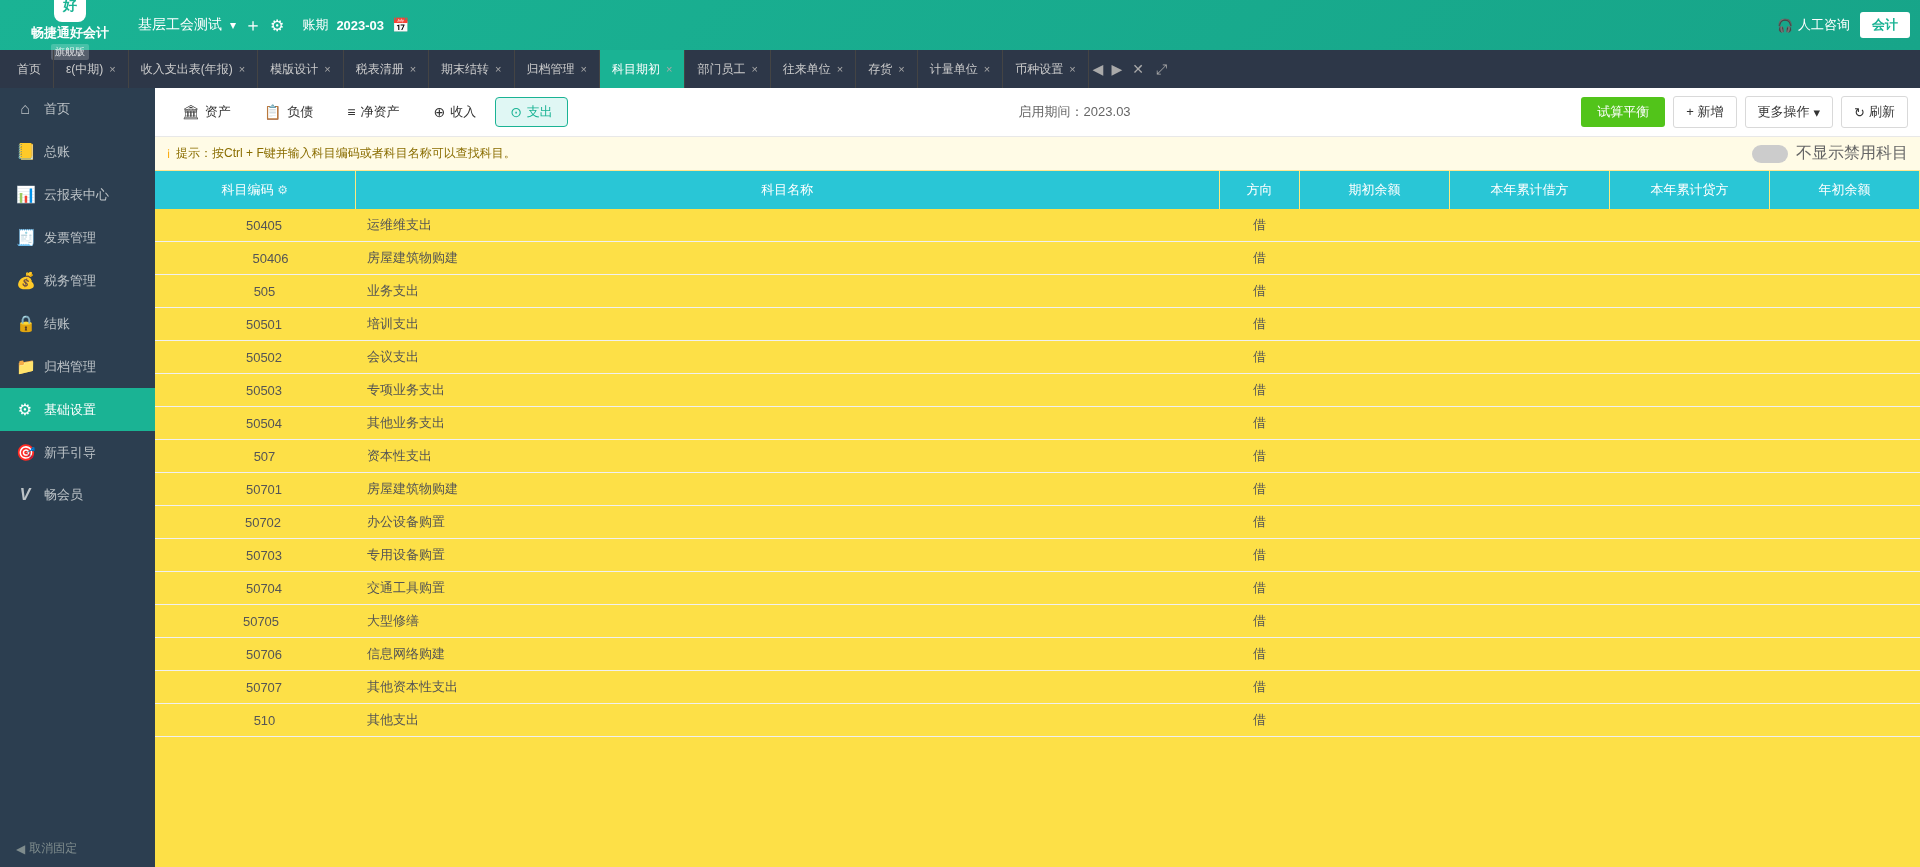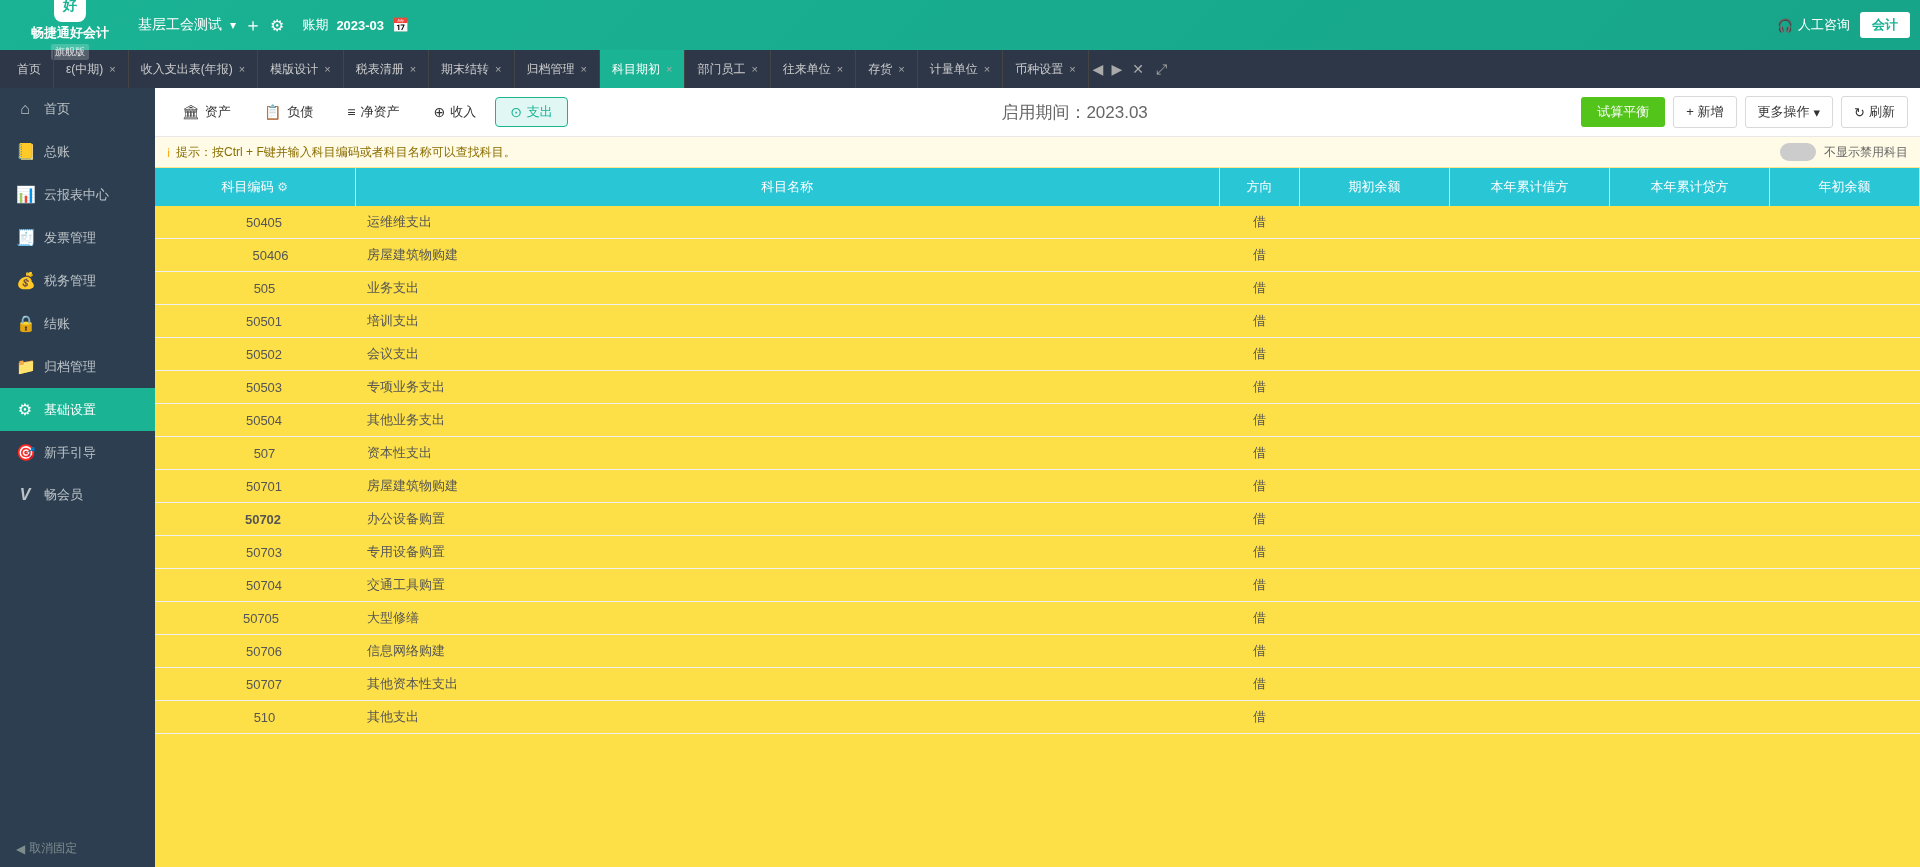--- a/index.html
+++ b/index.html
@@ -65,31 +65,31 @@
     .sub-tab-bar {
       display: flex; align-items: center; background: white; padding: 8px 12px;
       border-bottom: 1px solid #e8e8e8; gap: 4px;
     }
     .sub-tab {
       display: flex; align-items: center; padding: 5px 14px; border-radius: 4px;
       cursor: pointer; font-size: 13px; gap: 5px; border: 1px solid transparent;
     }
     .sub-tab.active { background: #e0f7f4; border-color: #1ab394; color: #1ab394; }
     .sub-tab-icon { font-size: 14px; }
-    .period-info { margin-left: auto; color: #666; font-size: 17px; }
+    .period-info { margin-left: auto; color: #666; font-size: 13px; }
     .action-area { display: flex; align-items: center; margin-left: auto; gap: 8px; }
     .btn-primary { background: #52c41a; color: white; border: none; padding: 6px 16px; border-radius: 3px; font-size: 13px; cursor: pointer; }
     .btn-secondary { background: white; color: #333; border: 1px solid #d9d9d9; padding: 6px 12px; border-radius: 3px; font-size: 13px; cursor: pointer; display: flex; align-items: center; gap: 4px; }
 
     
     .tip-bar { background: #fffbe6; border-bottom: 1px solid #ffe58f; padding: 6px 12px; display: flex; align-items: center; gap: 6px; font-size: 12px; color: #8a6d00; }
     .tip-icon { color: #faad14; }
     .tip-right { margin-left: auto; display: flex; align-items: center; gap: 8px; }
     .toggle-switch { width: 36px; height: 18px; background: #ccc; border-radius: 9px; cursor: pointer; position: relative; }
-    .toggle-label { font-size: 12px; color: #666; }
+    .toggle-label { font-size: 16px; color: #666; }
 
     
     .table-container { flex: 1; overflow-y: auto; background: #fde047; }
     .data-table { width: 100%; border-collapse: collapse; }
     .data-table thead th {
       background: #29c6d6; color: white; padding: 10px 12px;
       text-align: center; font-size: 13px; font-weight: normal;
       border-right: 1px solid rgba(255,255,255,0.3); position: sticky; top: 0; z-index: 10;
     }
     .data-table thead th:first-child { text-align: center; }
@@ -384,21 +384,21 @@
             <tr class="row-child">
     <td style="padding-left:30px;">50701</td>
     <td>房屋建筑物购建</td>
     <td style="text-align:center;">借</td>
     <td></td>
     <td></td>
     <td></td>
     <td></td>
   </tr>
             <tr class="row-child">
-    <td style="padding-left:28px;font-weight:bold;">50702</td>
+    <td style="padding-left:28px;">50702</td>
     <td>办公设备购置</td>
     <td style="text-align:center;">借</td>
     <td></td>
     <td></td>
     <td></td>
     <td></td>
   </tr>
             <tr class="row-child">
     <td style="padding-left:30px;">50703</td>
     <td>专用设备购置</td>

